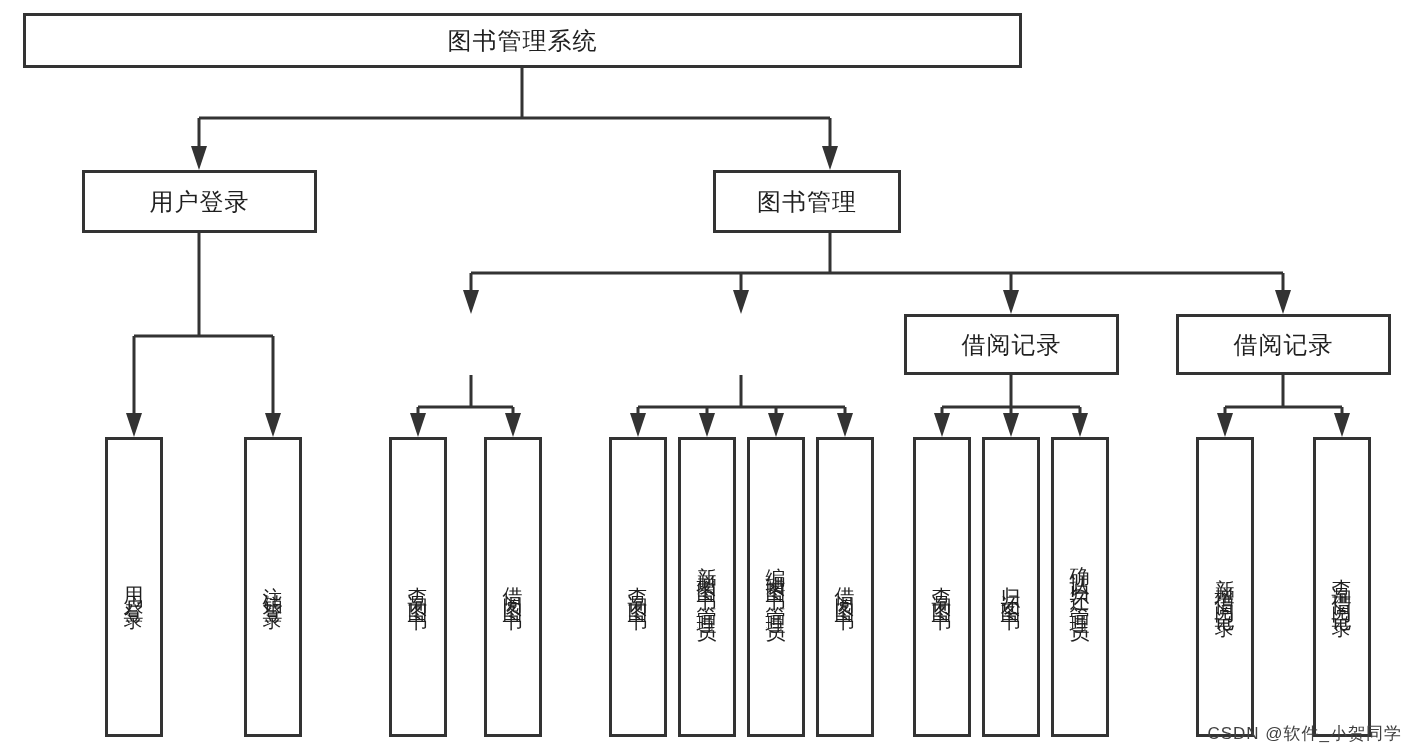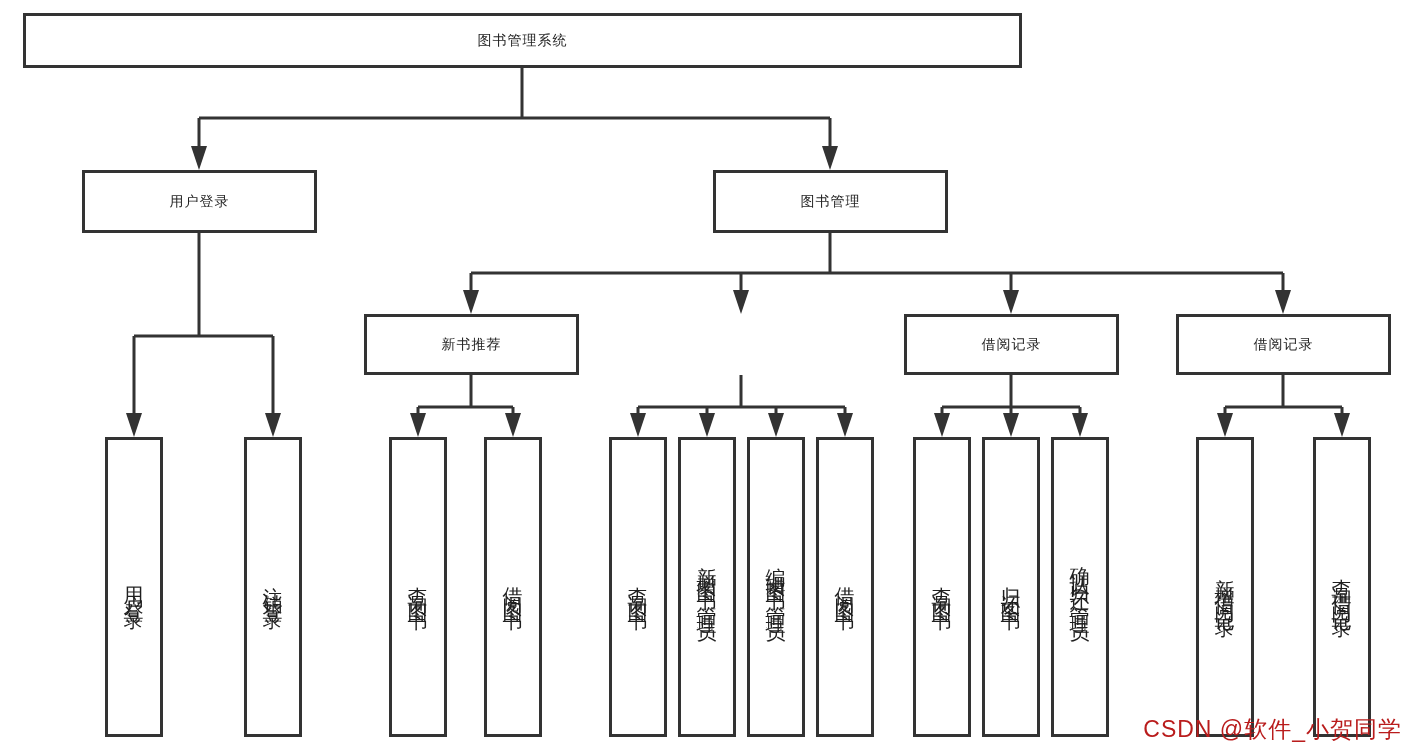--- a/index.html
+++ b/index.html
@@ -25,27 +25,27 @@
   }
   .node {
     position: absolute;
     box-sizing: border-box;
     border: 3px solid #333333;
     background: #ffffff;
     display: flex;
     align-items: center;
     justify-content: center;
     color: #1f1f1f;
-    font-size: 14px;
+    font-size: 24px;
     letter-spacing: 1px;
     text-align: center;
   }
   .node.root  { left: 23px;  top: 13px;  width: 999px; height: 55px; }
   .node.lv2a  { left: 82px;  top: 170px; width: 235px; height: 63px; }
-  .node.lv2b  { left: 713px; top: 170px; width: 235px; height: 63px; }
+  .node.lv2b  { left: 713px; top: 170px; width: 188px; height: 63px; }
   .node.lv3   { top: 314px; width: 215px; height: 61px; }
   .node.lv3a  { left: 364px; }
   .node.lv3b  { left: 634px; }
   .node.lv3c  { left: 904px; }
   .node.lv3d  { left: 1176px; }
   .node.leaf {
     top: 437px;
     width: 58px;
     height: 300px;
     font-size: 20px;
@@ -67,22 +67,22 @@
   .leaf.p8  { left: 816px; }
   .leaf.p9  { left: 913px; }
   .leaf.p10 { left: 982px; }
   .leaf.p11 { left: 1051px; }
   .leaf.p12 { left: 1196px; }
   .leaf.p13 { left: 1313px; }
   #watermark {
     position: absolute;
     right: 3px;
     bottom: 2px;
-    font-size: 23px;
-    color: #b91c1c;
+    font-size: 17px;
+    color: #404040;
     letter-spacing: 1px;
     white-space: nowrap;
   }
 </style>
 </head>
 <body>
 
 <div id="stage">
 
   <svg id="connectors" viewBox="0 0 1405 747" xmlns="http://www.w3.org/2000/svg">
@@ -105,21 +105,20 @@
       M934 413 L950 413 L942 437 Z  M1003 413 L1019 413 L1011 437 Z
       M1072 413 L1088 413 L1080 437 Z
       M1217 413 L1233 413 L1225 437 Z  M1334 413 L1350 413 L1342 437 Z"></path>
   </svg>
 
   <div class="node root">图书管理系统</div>
 
   <div class="node lv2a">用户登录</div>
   <div class="node lv2b">图书管理</div>
 
-  <div class="node lv3 lv3a">新书推荐</div>
   <div class="node lv3 lv3c">借阅记录</div>
   <div class="node lv3 lv3d">借阅记录</div>
 
   <div class="node leaf p1">
     <span class="vtext">用户登录</span>
   </div>
   <div class="node leaf p2">
     <span class="vtext">注销登录</span>
   </div>
 

